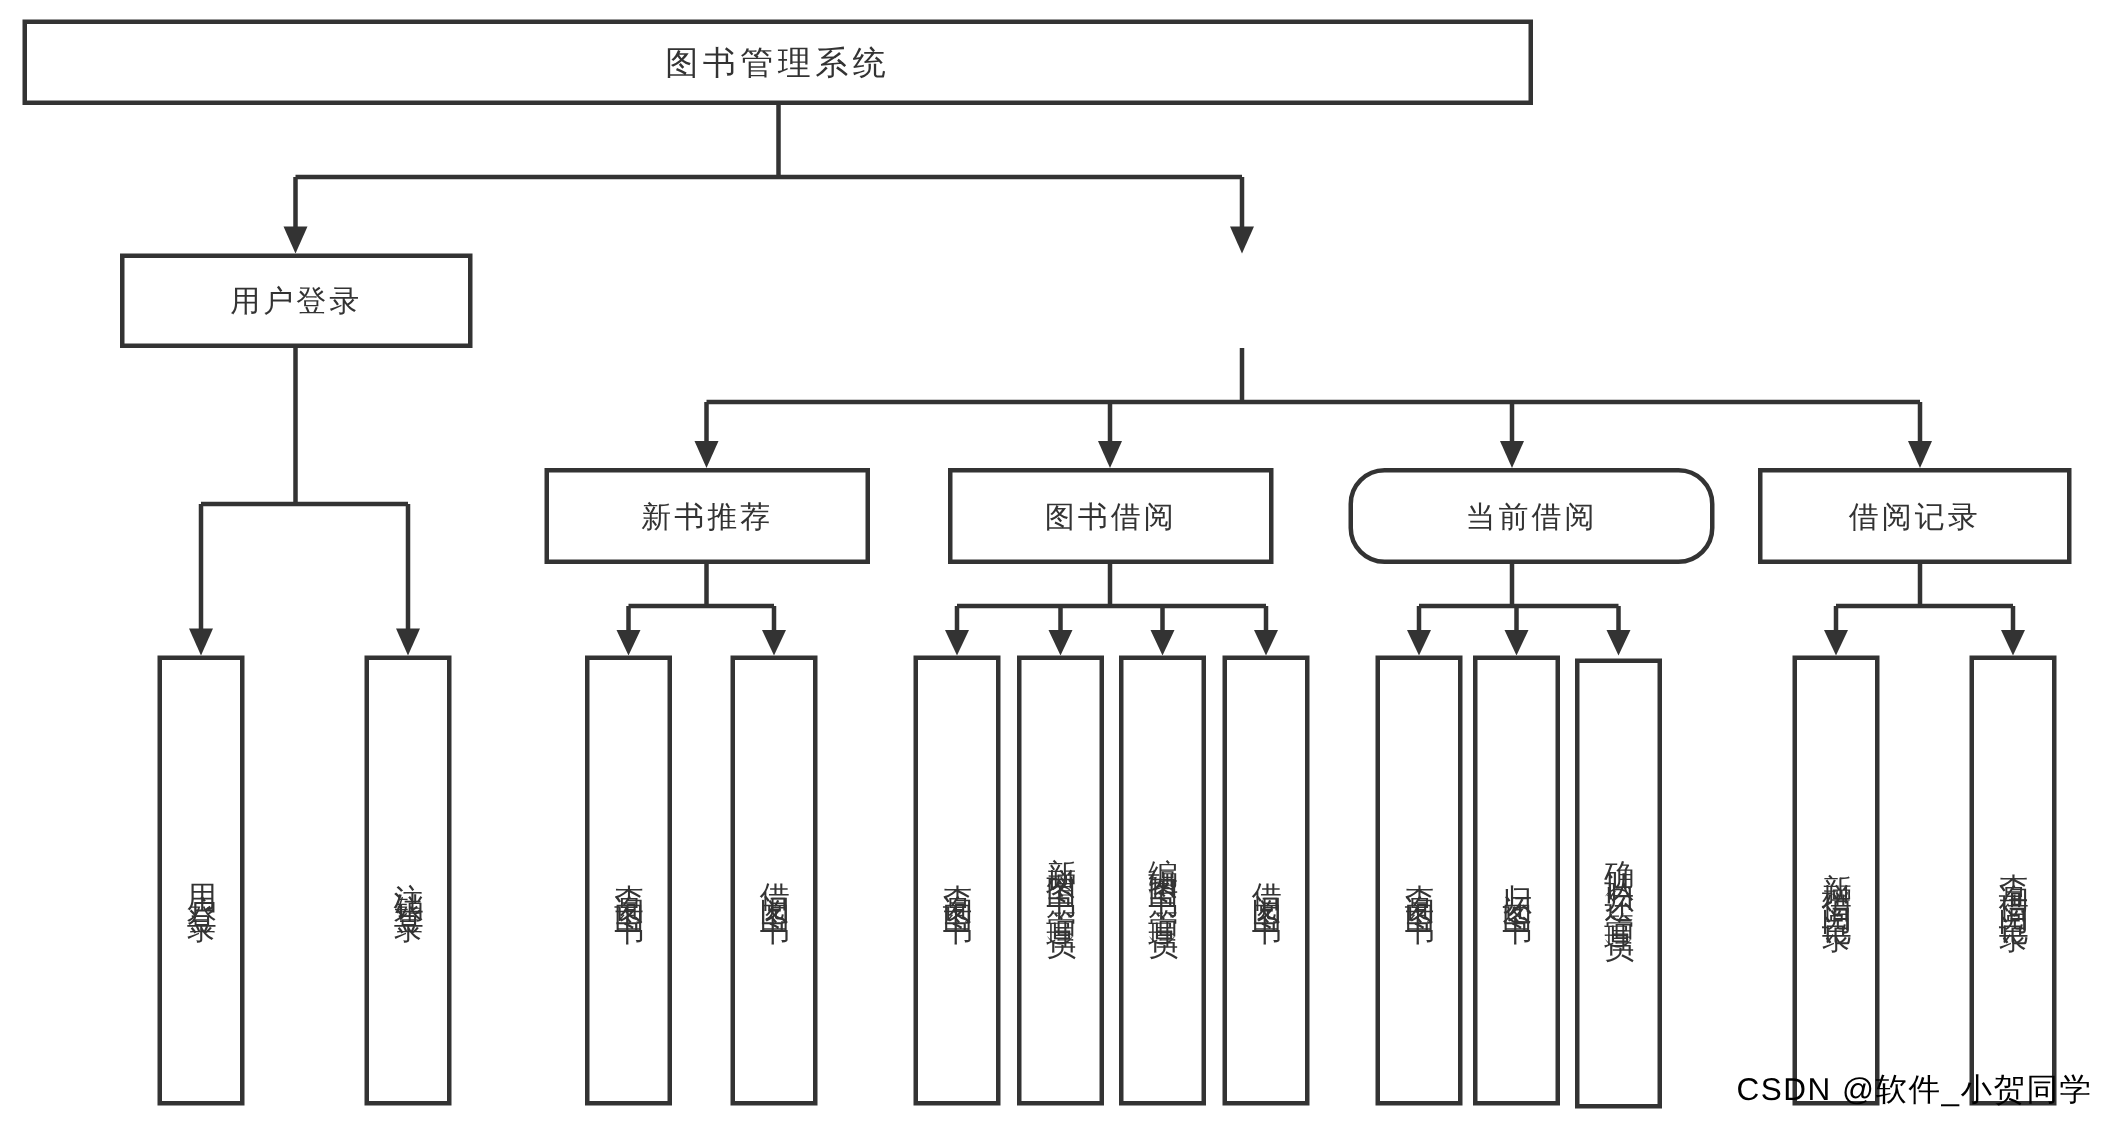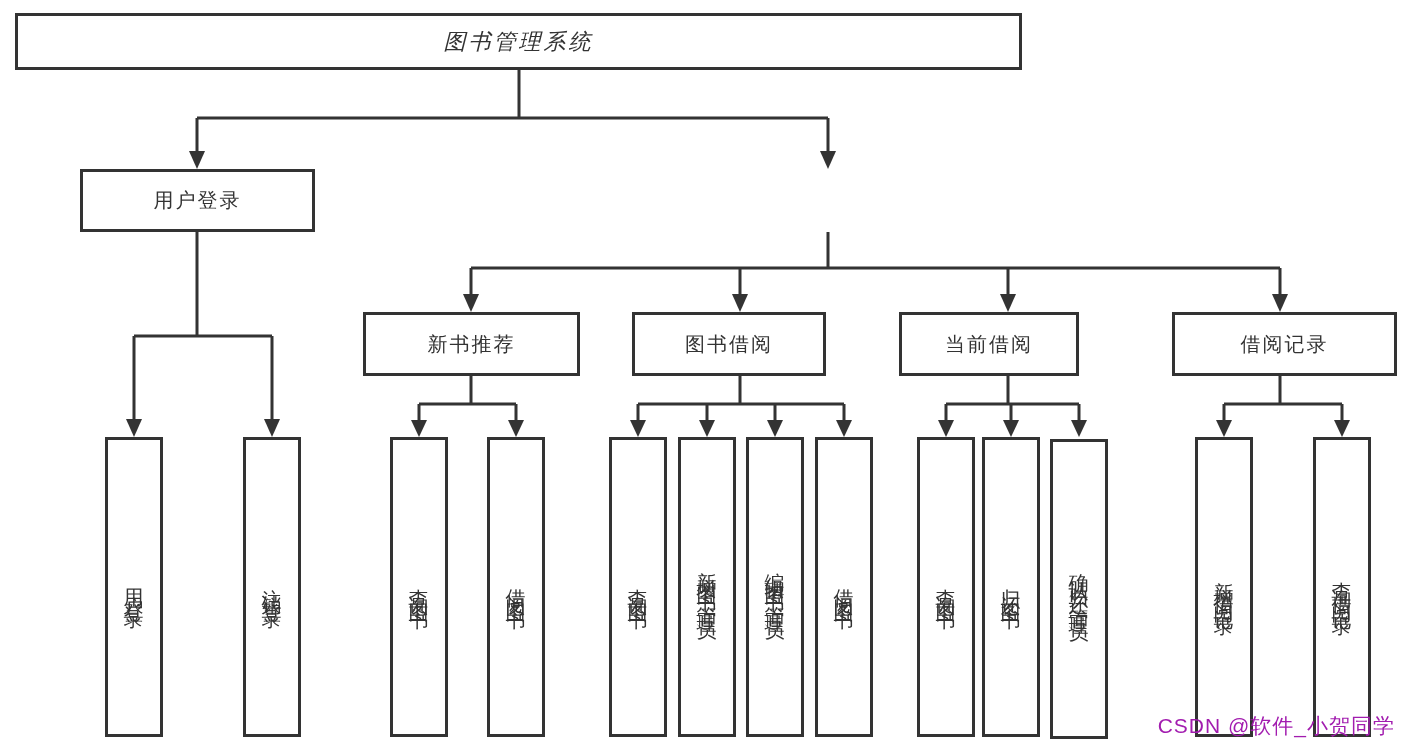--- a/index.html
+++ b/index.html
@@ -55,21 +55,21 @@
     letter-spacing: 7px;
     color: #333333;
     white-space: nowrap;
   }
   .watermark {
     position: absolute;
     right: 10px;
     bottom: 7px;
     font-size: 21px;
     letter-spacing: 1px;
-    color: #a21caf;
+    color: #000000;
     z-index: 2;
     white-space: nowrap;
   }
 </style>
 </head>
 <body>
 
 <div id="stage">
 
   <svg id="wires" viewBox="0 0 1405 747" xmlns="http://www.w3.org/2000/svg">
@@ -105,28 +105,28 @@
       <polygon points="767,420 783,420 775,437"></polygon>
       <polygon points="836,420 852,420 844,437"></polygon>
       <polygon points="938,420 954,420 946,437"></polygon>
       <polygon points="1003,420 1019,420 1011,437"></polygon>
       <polygon points="1071,420 1087,420 1079,437"></polygon>
       <polygon points="1216,420 1232,420 1224,437"></polygon>
       <polygon points="1334,420 1350,420 1342,437"></polygon>
     </g>
   </svg>
 
-  <div class="node hnode rootnode" style="left:15px; top:13px; width:1007px; height:57px;font-style:italic;">图书管理系统</div>
+  <div class="node hnode rootnode" style="left:15px; top:13px; width:1007px; height:57px;">图书管理系统</div>
 
   <div class="node hnode" style="left:80px; top:169px; width:235px; height:63px;">用户登录</div>
 
   <div class="node hnode" style="left:363px; top:312px; width:217px; height:64px;font-family:Liberation Mono, monospace;">新书推荐</div>
-  <div class="node hnode" style="left:632px; top:312px; width:194px; height:64px;">图书借阅</div>
-  <div class="node hnode" style="left:899px; top:312px; width:180px; height:64px;">当前借阅</div>
-  <div class="node hnode" style="left:1172px; top:312px; width:225px; height:64px;">借阅记录</div>
+  <div class="node hnode" style="left:632px; top:312px; width:217px; height:64px;">图书借阅</div>
+  <div class="node hnode" style="left:899px; top:312px; width:244px; height:64px;border-radius:24px;">当前借阅</div>
+  <div class="node hnode" style="left:1172px; top:312px; width:209px; height:64px;">借阅记录</div>
 
   <div class="node vnode" style="left:105px; top:437px;">
     <span class="vtext">用户登录</span>
   </div>
   <div class="node vnode" style="left:243px; top:437px;">
     <span class="vtext">注销登录</span>
   </div>
 
   <div class="node vnode" style="left:390px; top:437px;">
     <span class="vtext">查询图书</span>

